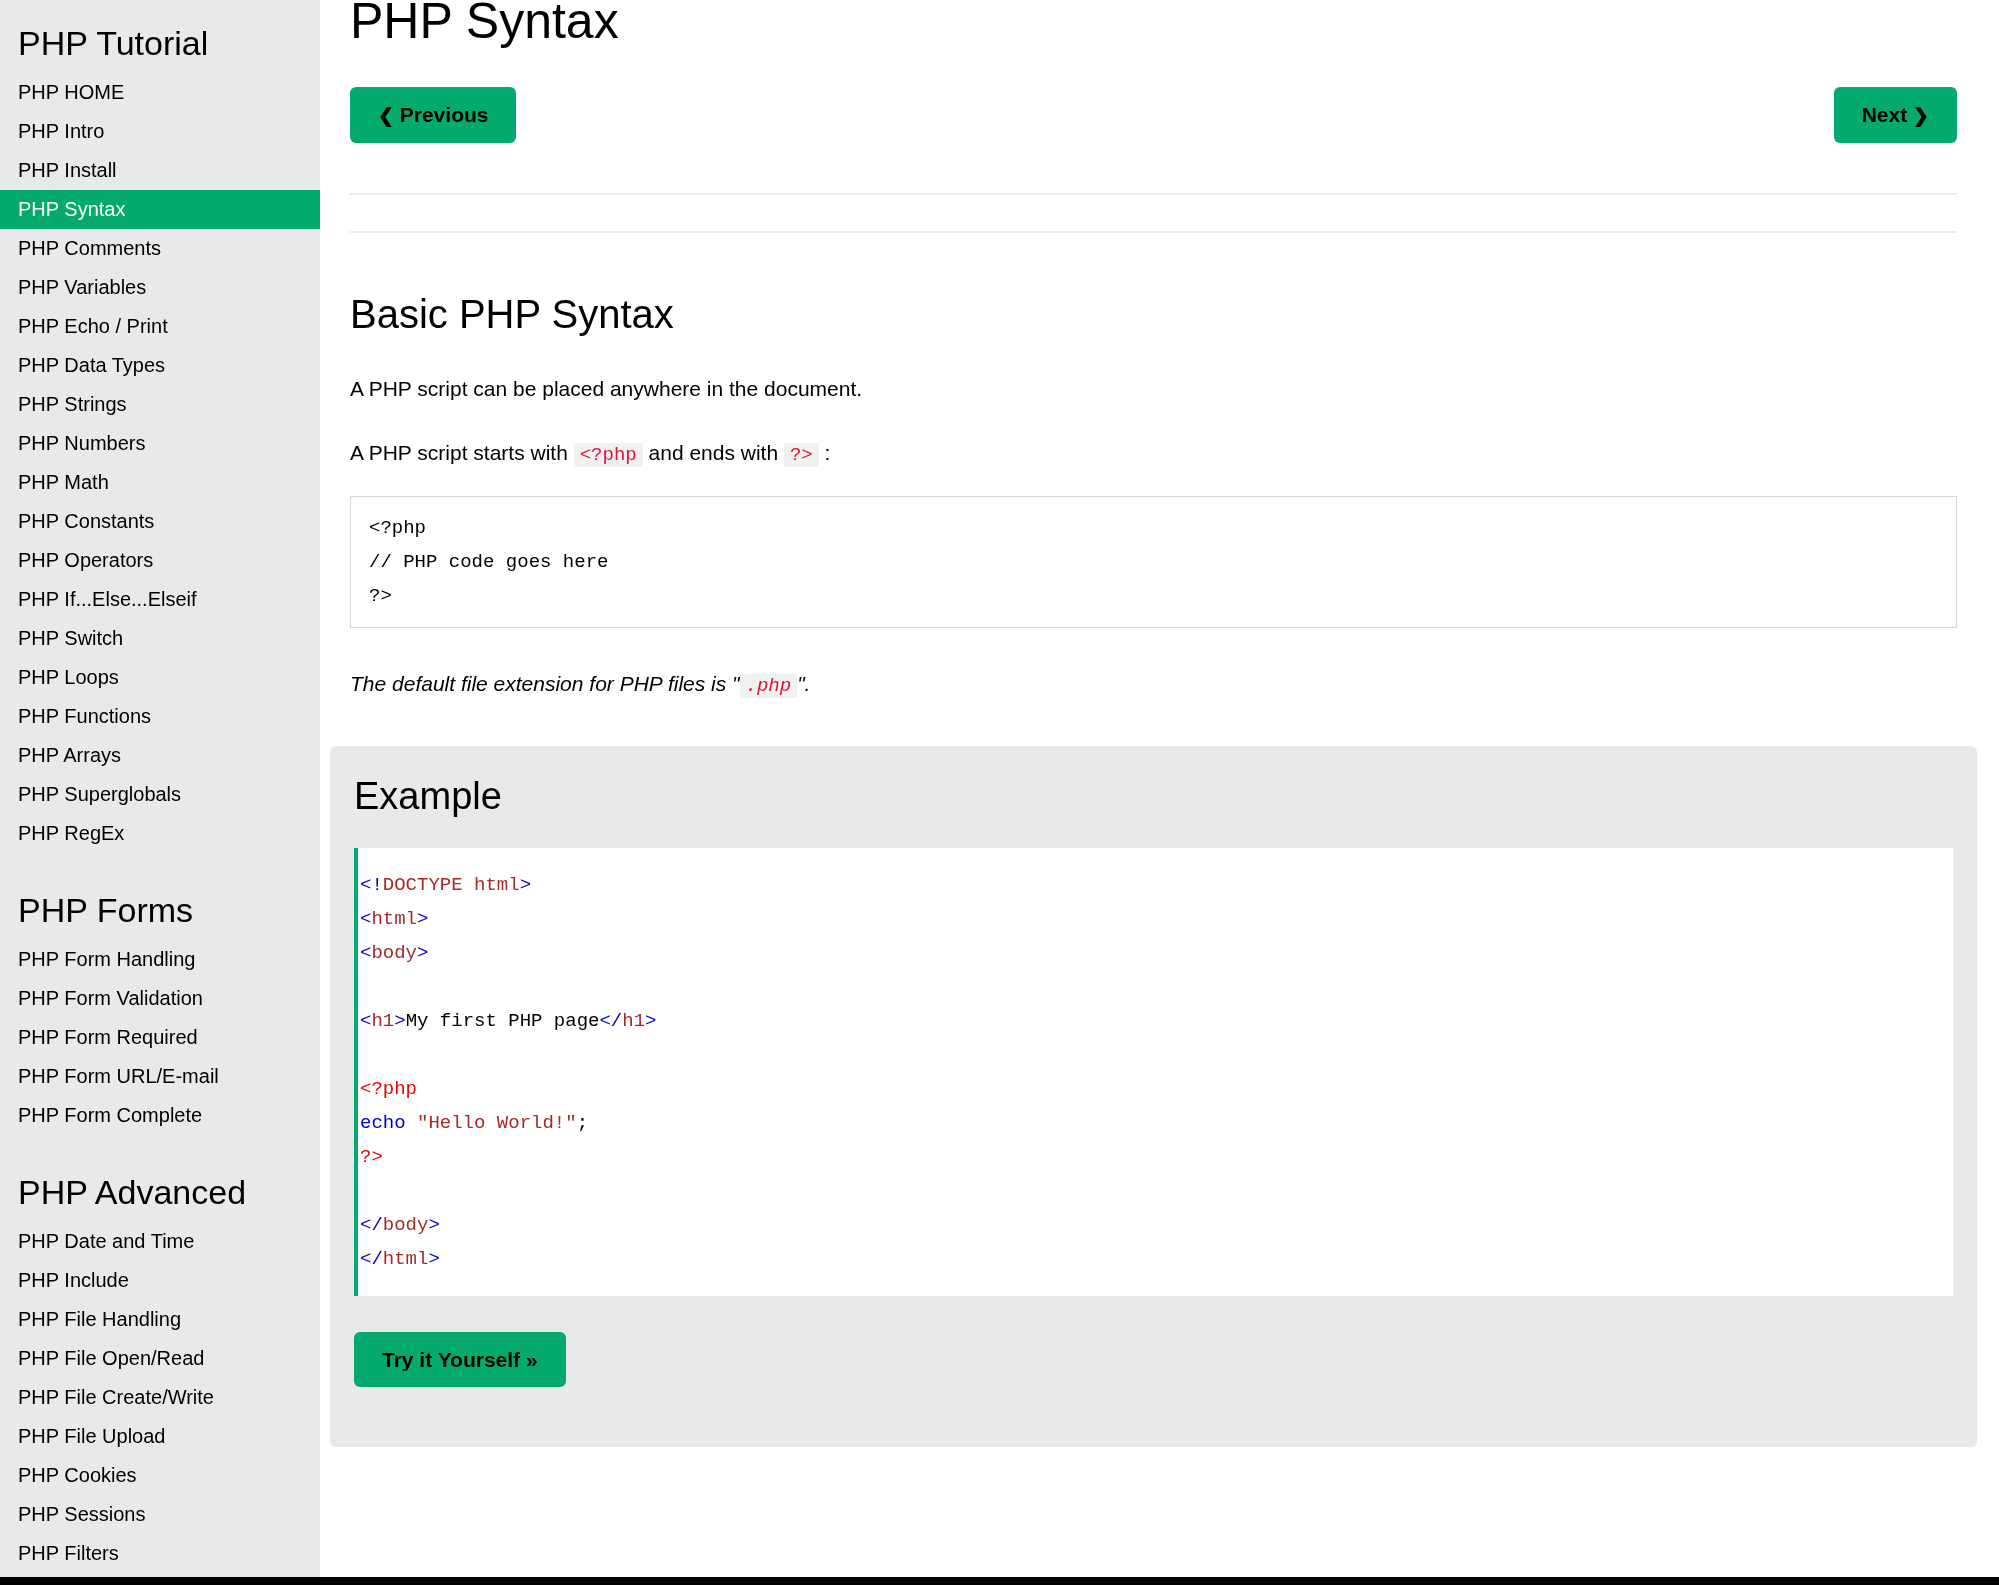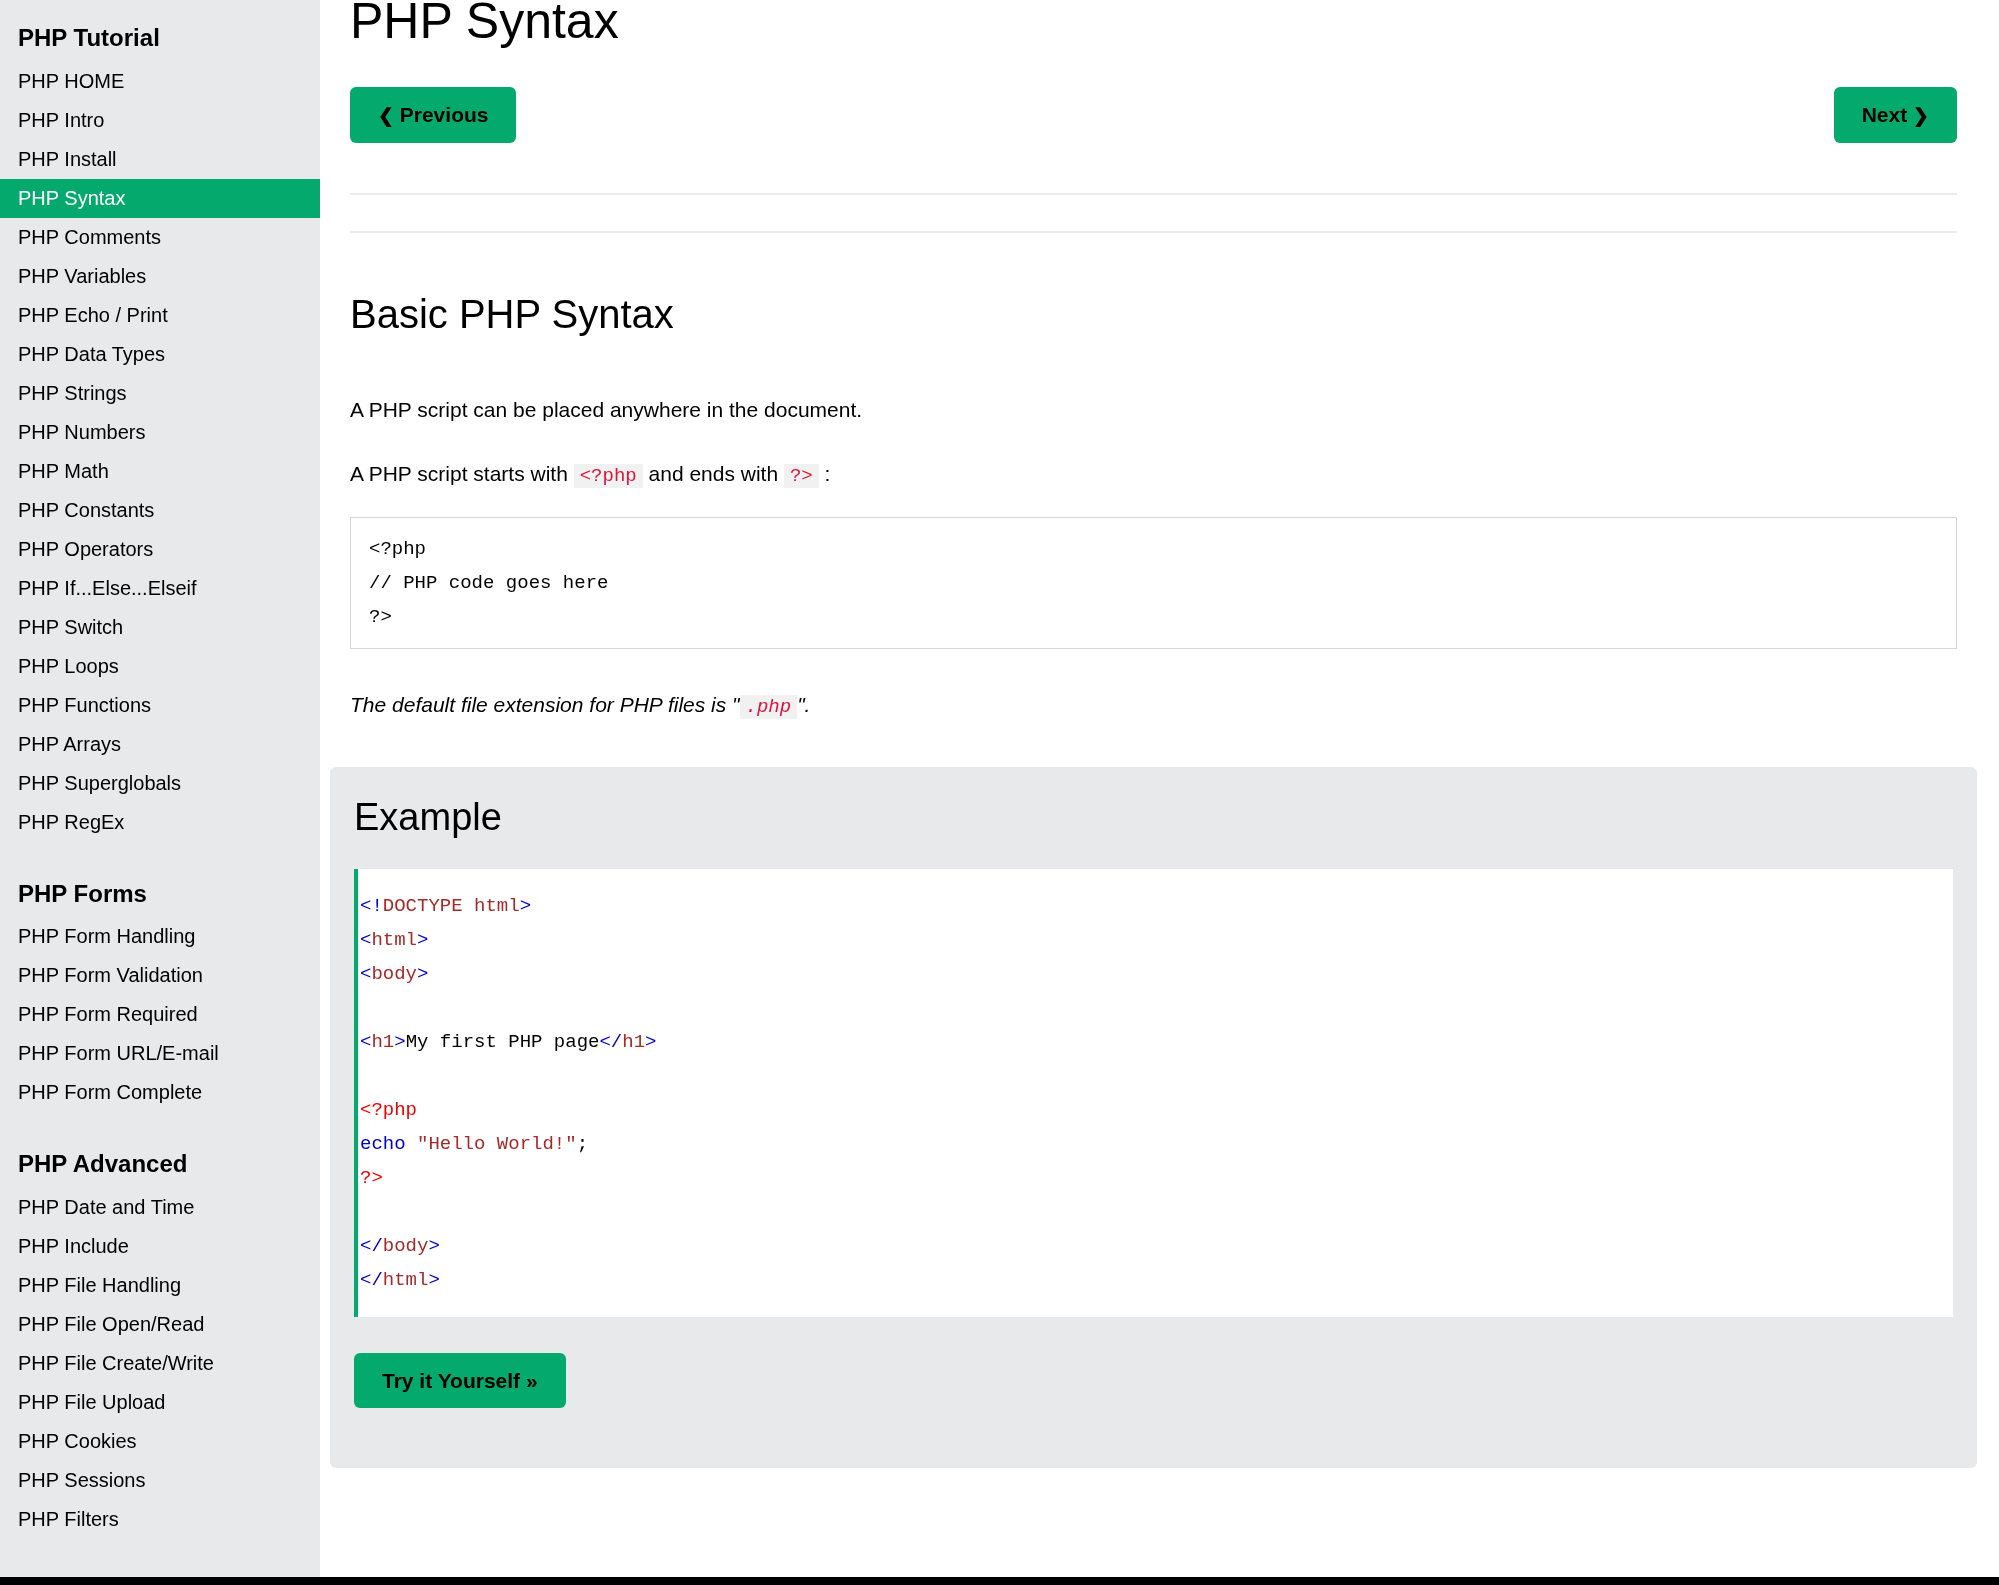--- a/index.html
+++ b/index.html
@@ -18,21 +18,21 @@
   body{
     position:relative;overflow:hidden;background:#fff;color:#000;
     font-family:"Liberation Sans",sans-serif;
   }
   
   .sidebar{
     position:absolute;left:0;top:0;width:320px;height:100%;
     background:var(--sidebar-bg);overflow:hidden;padding-top:12px;
   }
   .side-heading{
-    font-size:24px;font-weight:700;padding:12px 18px 10px;margin-top:26px;line-height:1.15;
+    font-size:34px;font-weight:400;padding:12px 18px 10px;margin-top:26px;line-height:1.15;
   }
   .side-heading:first-child{margin-top:0;}
   .side-item{
     display:block;font-size:20px;line-height:23px;padding:8px 18px;
     color:#000;text-decoration:none;cursor:pointer;
   }
   .side-item.active{background:var(--green);color:#fff;}
   
   .main{
     margin-left:320px;height:100%;overflow:hidden;
@@ -45,21 +45,21 @@
     font-family:"Liberation Sans",sans-serif;font-size:21px;font-weight:700;
     padding:16px 28px;border-radius:6px;cursor:pointer;line-height:1.1;
   }
   .btn .chev{font-size:19px;}
   hr{border:none;border-top:2px solid #ececec;}
   .rule-1{margin-top:50px;}
   .rule-2{margin-top:36px;}
   p{font-size:21px;line-height:1.5;}
   .p-intro{margin-top:32px;}
   .section-heading{font-size:40px;font-weight:400;margin-top:58px;line-height:1.15;}
-  .p-1{margin-top:57px;}
+  .p-1{margin-top:36px;}
   .p-2{margin-top:33px;}
   .p-3{margin-top:40px;font-style:italic;}
   .p-4{margin-top:32px;}
   .p-5{margin-top:30px;}
   .codespan{
     font-family:"Liberation Mono",monospace;font-size:19px;
     color:var(--codespan-red);background:var(--codespan-bg);padding:1px 6px;
   }
   .code-plain{
     margin-top:26px;background:#fff;border:1px solid #d6d6d6;

